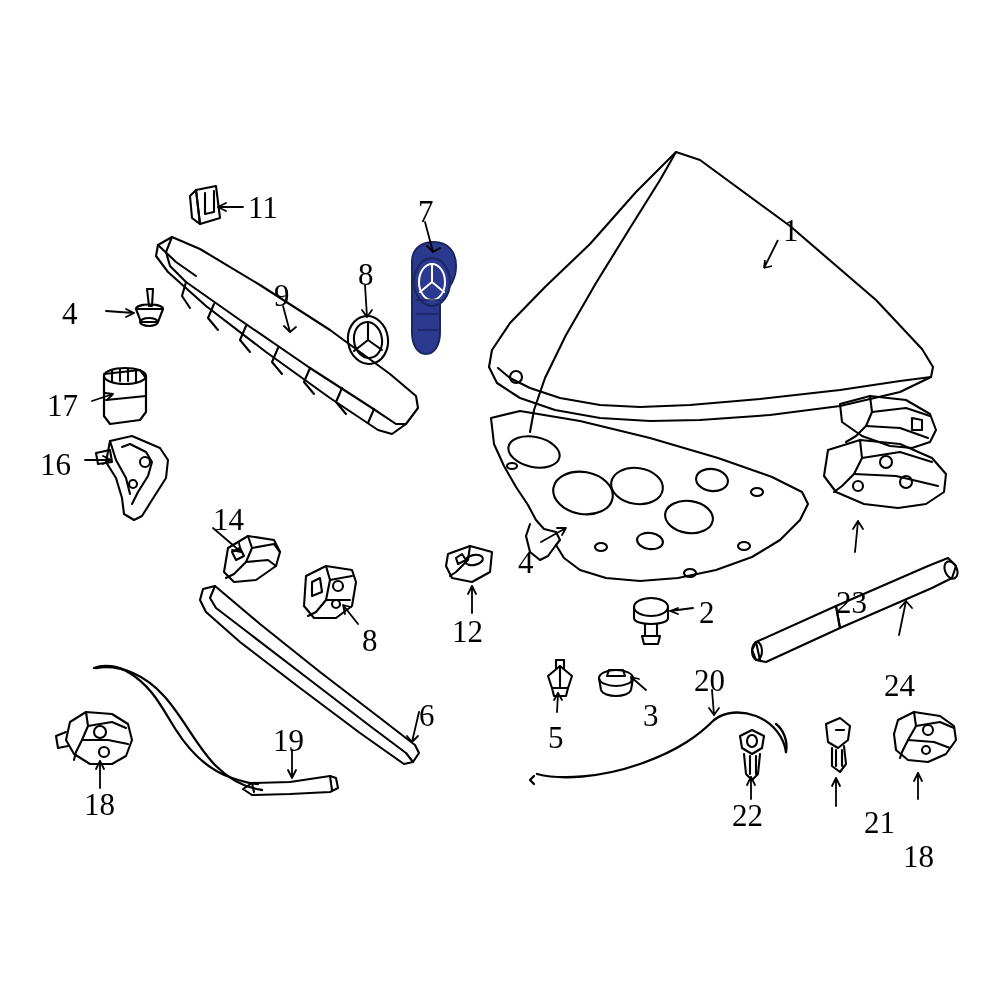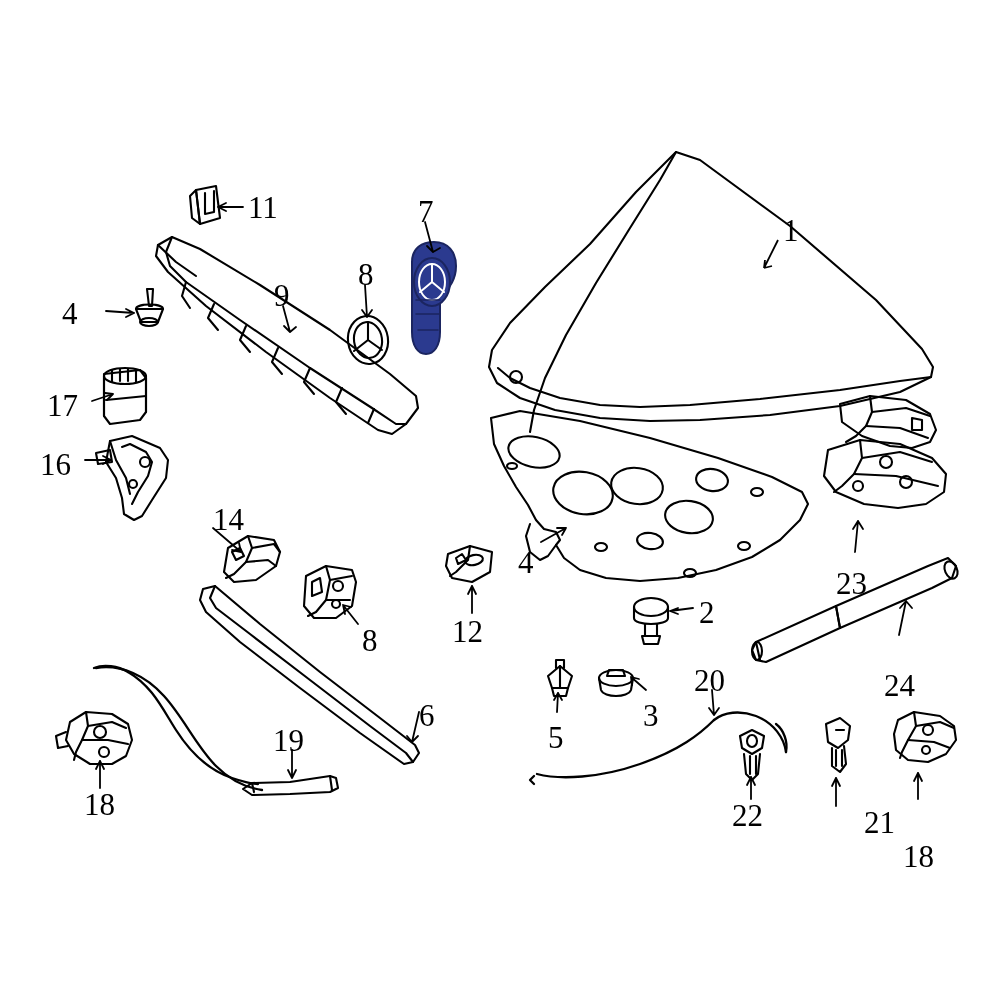--- a/index.html
+++ b/index.html
@@ -304,16 +304,16 @@
   <div class="callout" style="left:362px; top:625px;">8</div>
   <div class="callout" style="left:186px; top:504px;margin-left:27px;">14</div>
   <div class="callout" style="left:84px;  top:789px;">18</div>
   <div class="callout" style="left:40px;  top:449px;">16</div>
   <div class="callout" style="left:47px;  top:390px;">17</div>
   <div class="callout" style="left:903px; top:841px;">18</div>
   <div class="callout" style="left:273px; top:725px;">19</div>
   <div class="callout" style="left:694px; top:665px;text-align:center;">20</div>
   <div class="callout" style="left:864px; top:807px;">21</div>
   <div class="callout" style="left:732px; top:800px;">22</div>
-  <div class="callout" style="left:836px; top:568px;text-align:center;">23</div>
+  <div class="callout" style="left:836px; top:587px;text-align:center;">23</div>
   <div class="callout" style="left:884px; top:638px;margin-top:32px;">24</div>
 
 </div>
 
 </body></html>

